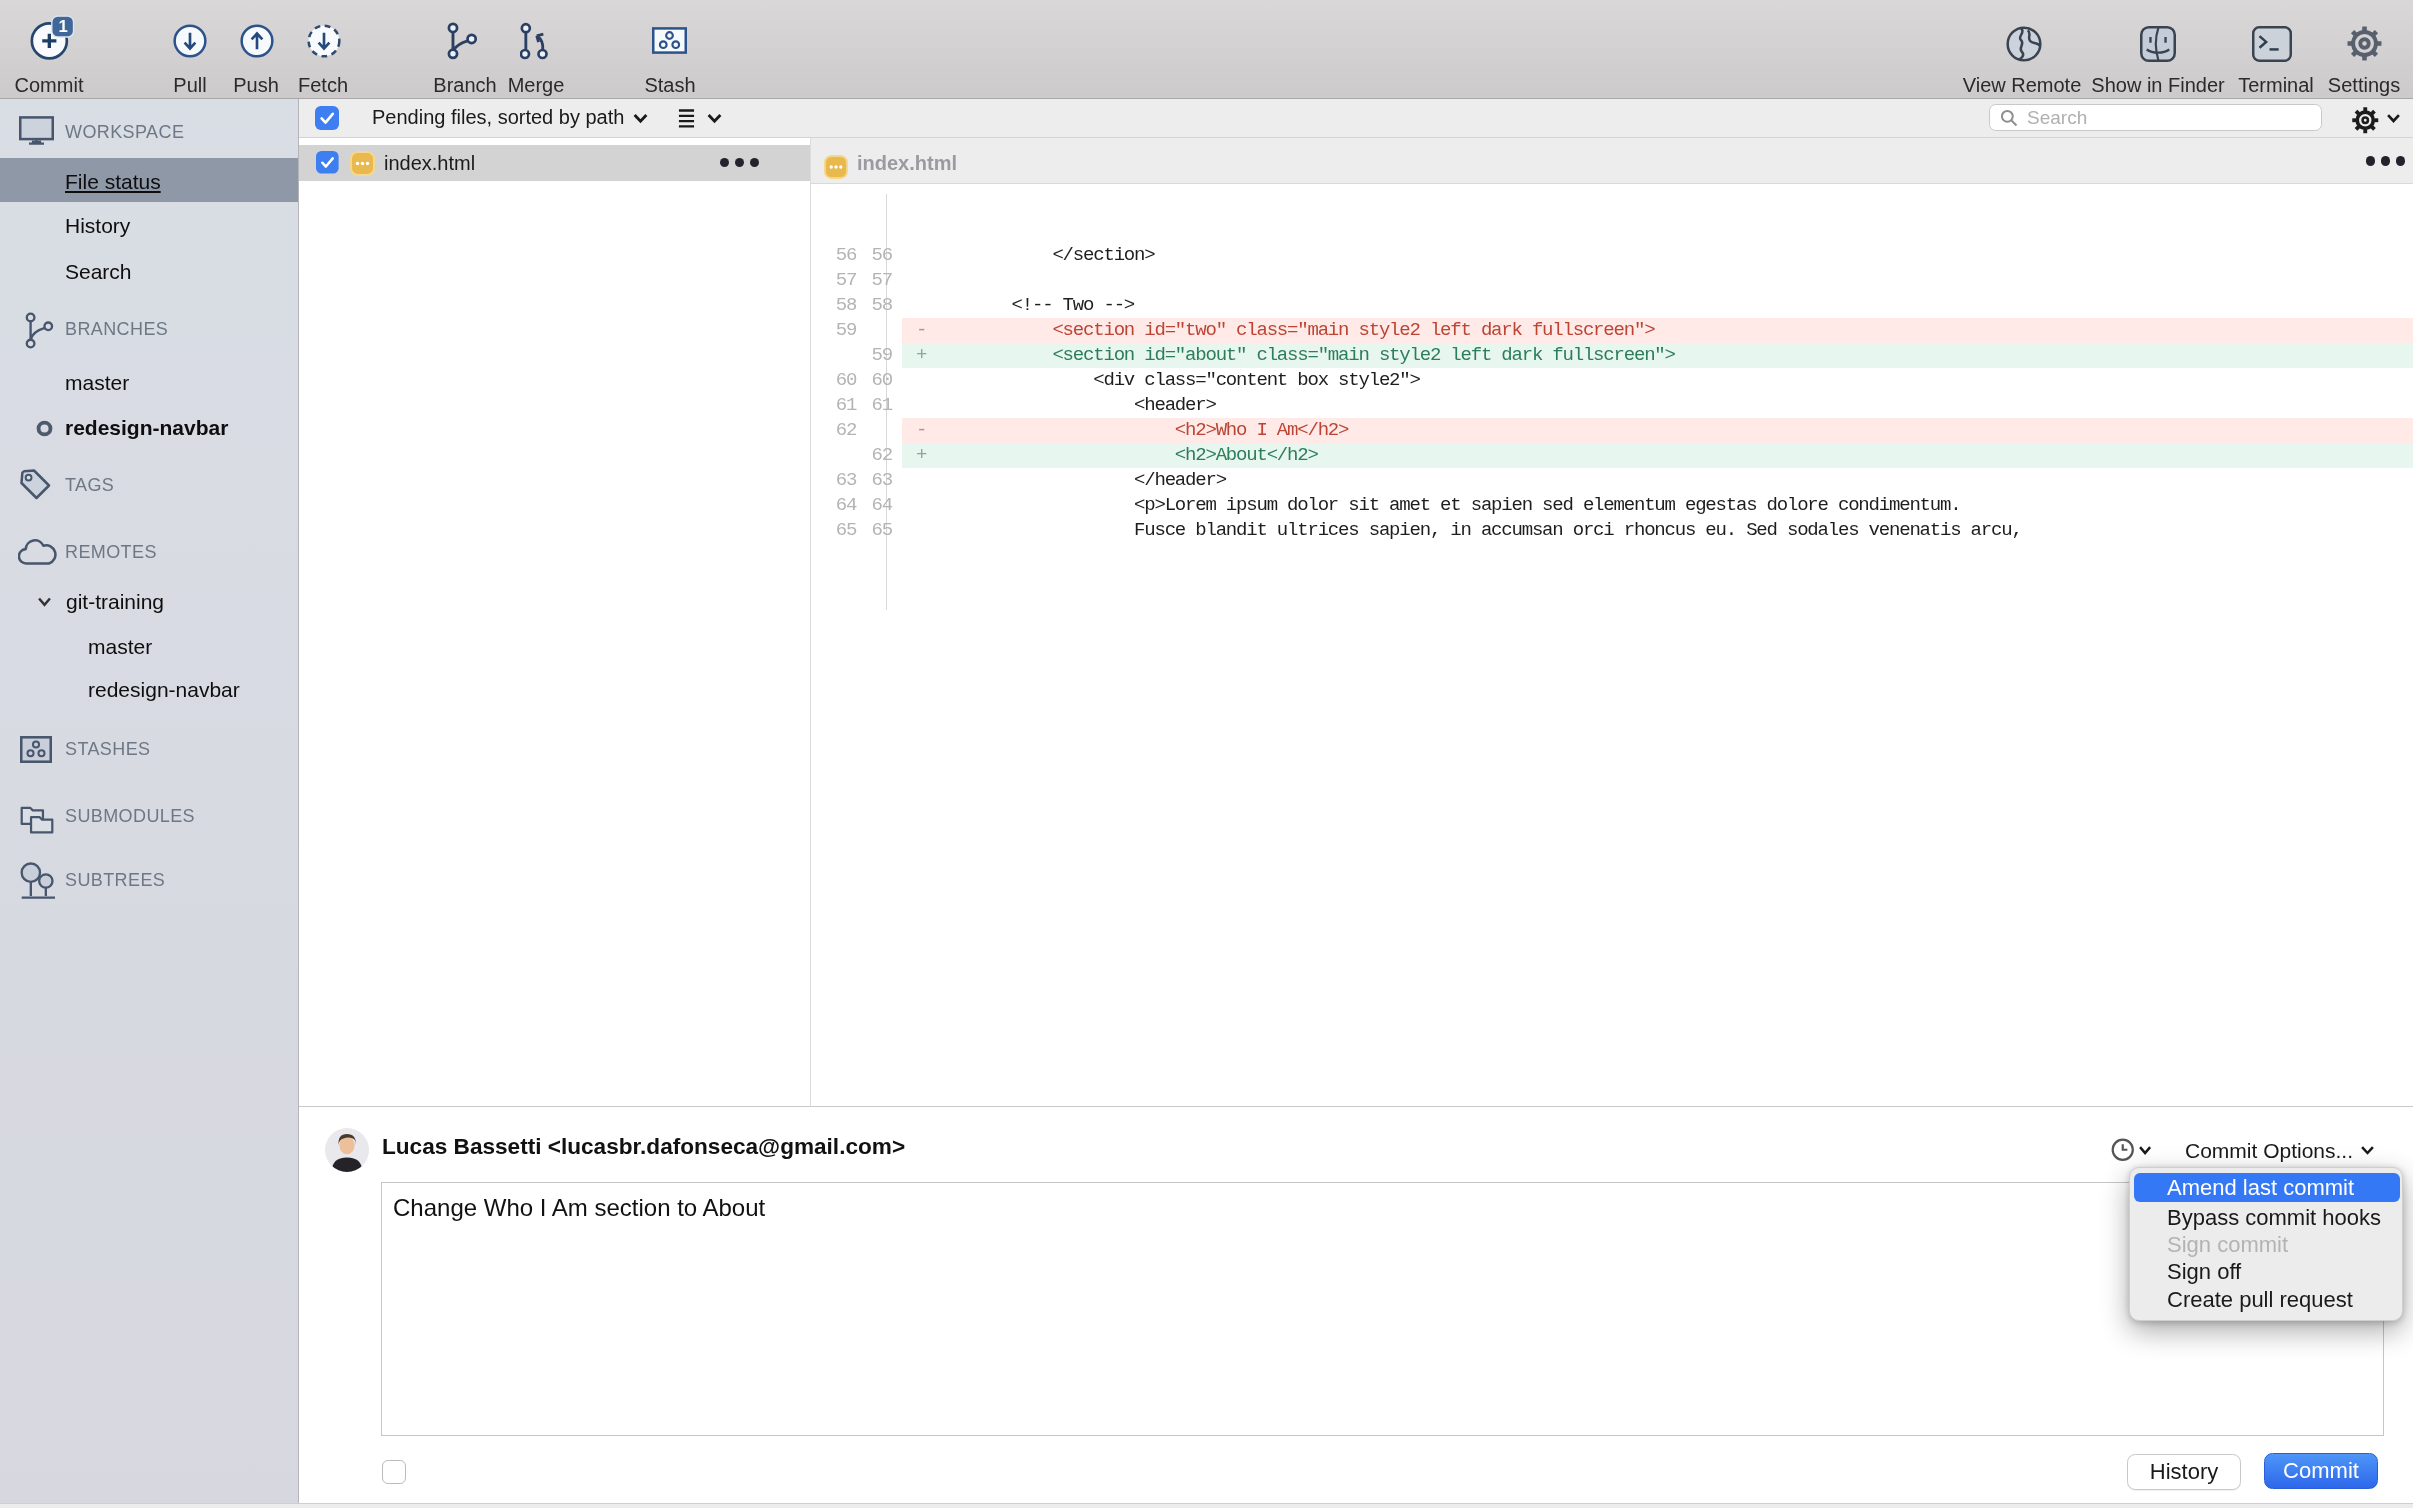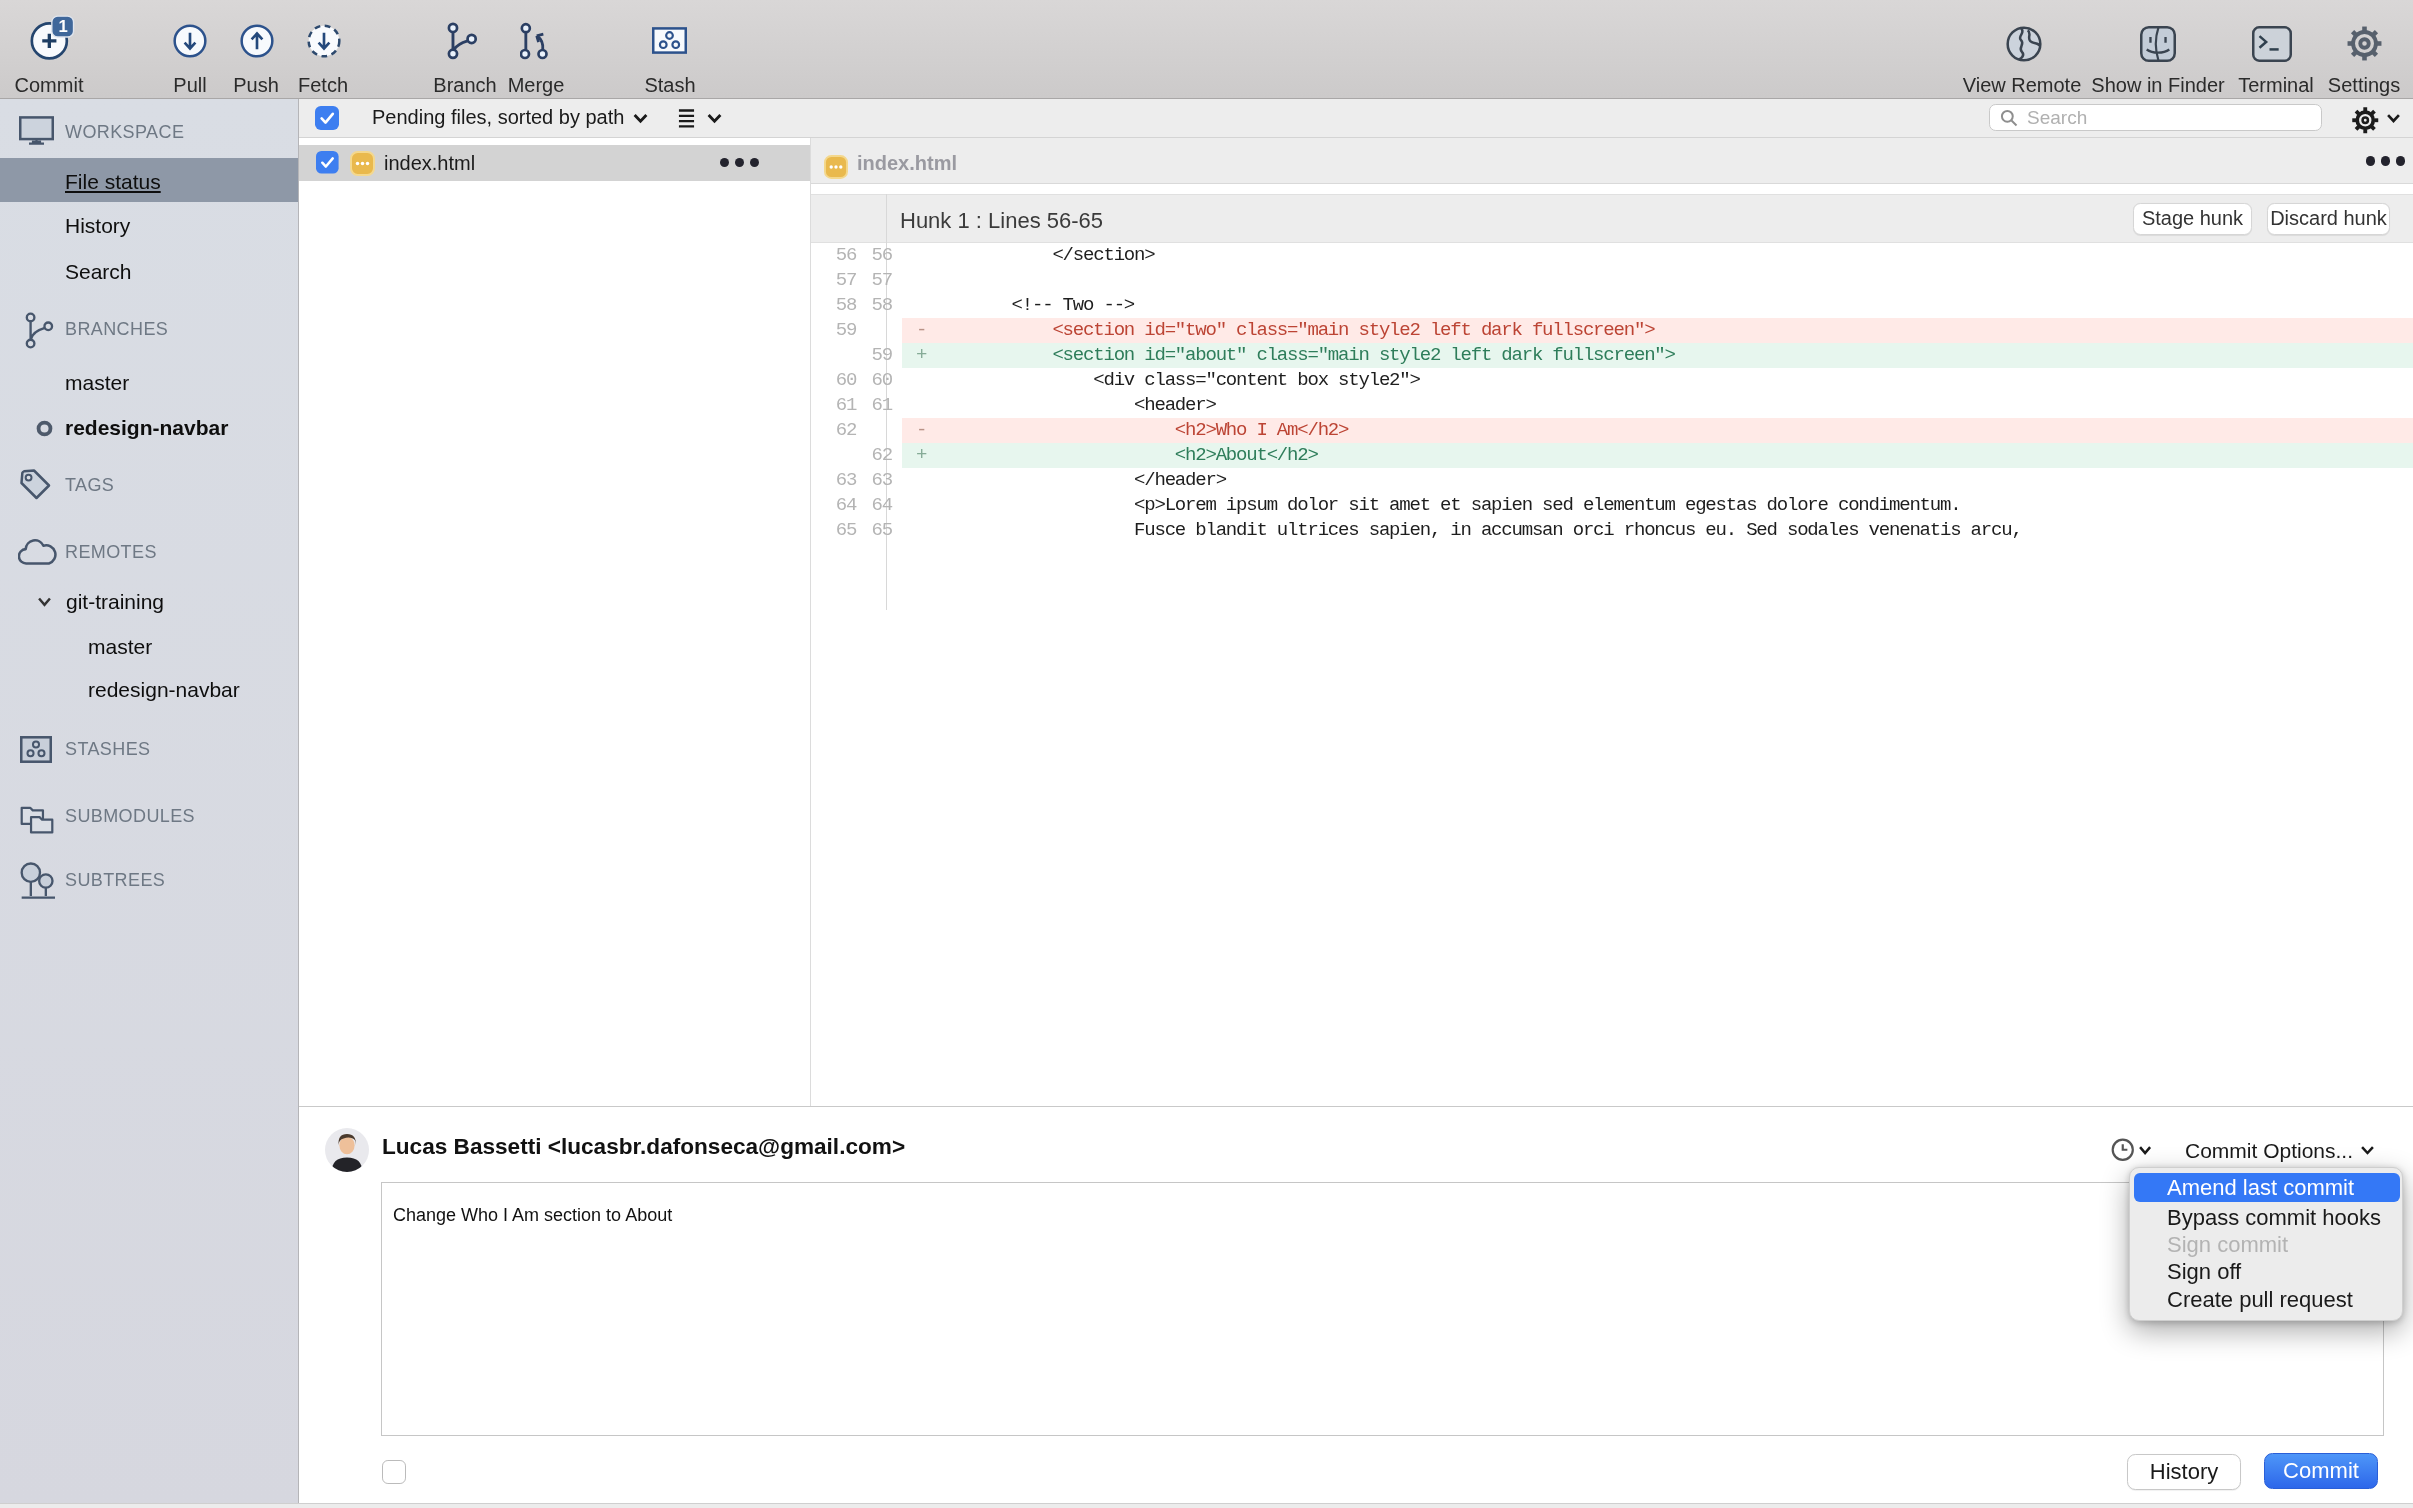--- a/index.html
+++ b/index.html
@@ -305,33 +305,28 @@
         <circle cx="15" cy="15" r="2.1" fill="#fff"></circle>
         <circle cx="21" cy="15" r="2.1" fill="#fff"></circle>
     </svg>
     <div style="position:absolute; left:46px; top:14.2px; color:#9a9aa1; font-weight:600; font-size:20px; white-space:nowrap;">index.html</div>
     <div class="dots3" style="left:1555px; top:18.4px;">
         <i></i>
         <i></i>
         <i></i>
       </div>
   </div>
-  <div id="hunkbar">
-    <div style="position:absolute; left:89px; top:13.4px; font-size:22px; color:#3b3b3b;">Hunk 1 : Lines 56-65</div>
-    <div class="hunkbtn" style="left:1322px; width:119px;">Stage hunk</div>
-    <div class="hunkbtn" style="left:1456px; width:123px;">Discard hunk</div>
-  </div>
   <div id="gutline"></div>
   <div id="code"><div class="crow "><span class="n1">56</span><span class="n2">56</span><span class="ct">            &lt;/section&gt;</span></div><div class="crow "><span class="n1">57</span><span class="n2">57</span><span class="ct"></span></div><div class="crow "><span class="n1">58</span><span class="n2">58</span><span class="ct">        &lt;!-- Two --&gt;</span></div><div class="crow rowdel"><span class="n1">59</span><span class="n2"></span><span class="mk">-</span><span class="ct">            &lt;section id="two" class="main style2 left dark fullscreen"&gt;</span></div><div class="crow rowadd"><span class="n1"></span><span class="n2">59</span><span class="mk">+</span><span class="ct">            &lt;section id="about" class="main style2 left dark fullscreen"&gt;</span></div><div class="crow "><span class="n1">60</span><span class="n2">60</span><span class="ct">                &lt;div class="content box style2"&gt;</span></div><div class="crow "><span class="n1">61</span><span class="n2">61</span><span class="ct">                    &lt;header&gt;</span></div><div class="crow rowdel"><span class="n1">62</span><span class="n2"></span><span class="mk">-</span><span class="ct">                        &lt;h2&gt;Who I Am&lt;/h2&gt;</span></div><div class="crow rowadd"><span class="n1"></span><span class="n2">62</span><span class="mk">+</span><span class="ct">                        &lt;h2&gt;About&lt;/h2&gt;</span></div><div class="crow "><span class="n1">63</span><span class="n2">63</span><span class="ct">                    &lt;/header&gt;</span></div><div class="crow "><span class="n1">64</span><span class="n2">64</span><span class="ct">                    &lt;p&gt;Lorem ipsum dolor sit amet et sapien sed elementum egestas dolore condimentum.</span></div><div class="crow "><span class="n1">65</span><span class="n2">65</span><span class="ct">                    Fusce blandit ultrices sapien, in accumsan orci rhoncus eu. Sed sodales venenatis arcu,</span></div></div>
 </div>
 
 <div class="abs" id="commitpane">
   <div style="position:absolute; left:83px; top:27px; font-weight:bold; font-size:22.6px; color:#111; white-space:nowrap;">Lucas Bassetti &lt;lucasbr.dafonseca@gmail.com&gt;</div>
   <div id="msgbox">
-    <div style="position:absolute; left:11px; top:22px; font-size:18px; color:#111;">Change Who I Am section to About</div>
+    <div style="position:absolute; left:11px; top:11px; font-size:24px; color:#111;">Change Who I Am section to About</div>
   </div>
   <div class="cb" style="left:83px; top:353px; width:24px; height:24px; background:#fff; border:0.8px solid #bbb;"></div>
   <div class="btn" id="cancelbtn">History</div>
   <div class="btn" id="commitbtn">Commit</div>
   <div style="position:absolute; left:1886px; top:32px; font-size:21px; color:#1a1a1a; white-space:nowrap;">Commit Options...</div>
 </div>
 <div class="abs" id="commit-icons" style="left:0;top:0;width:0;height:0;">
 
   <svg class="abs" style="left:325px; top:1128px;" width="44" height="44" viewBox="0 0 52 52">
     <defs>

